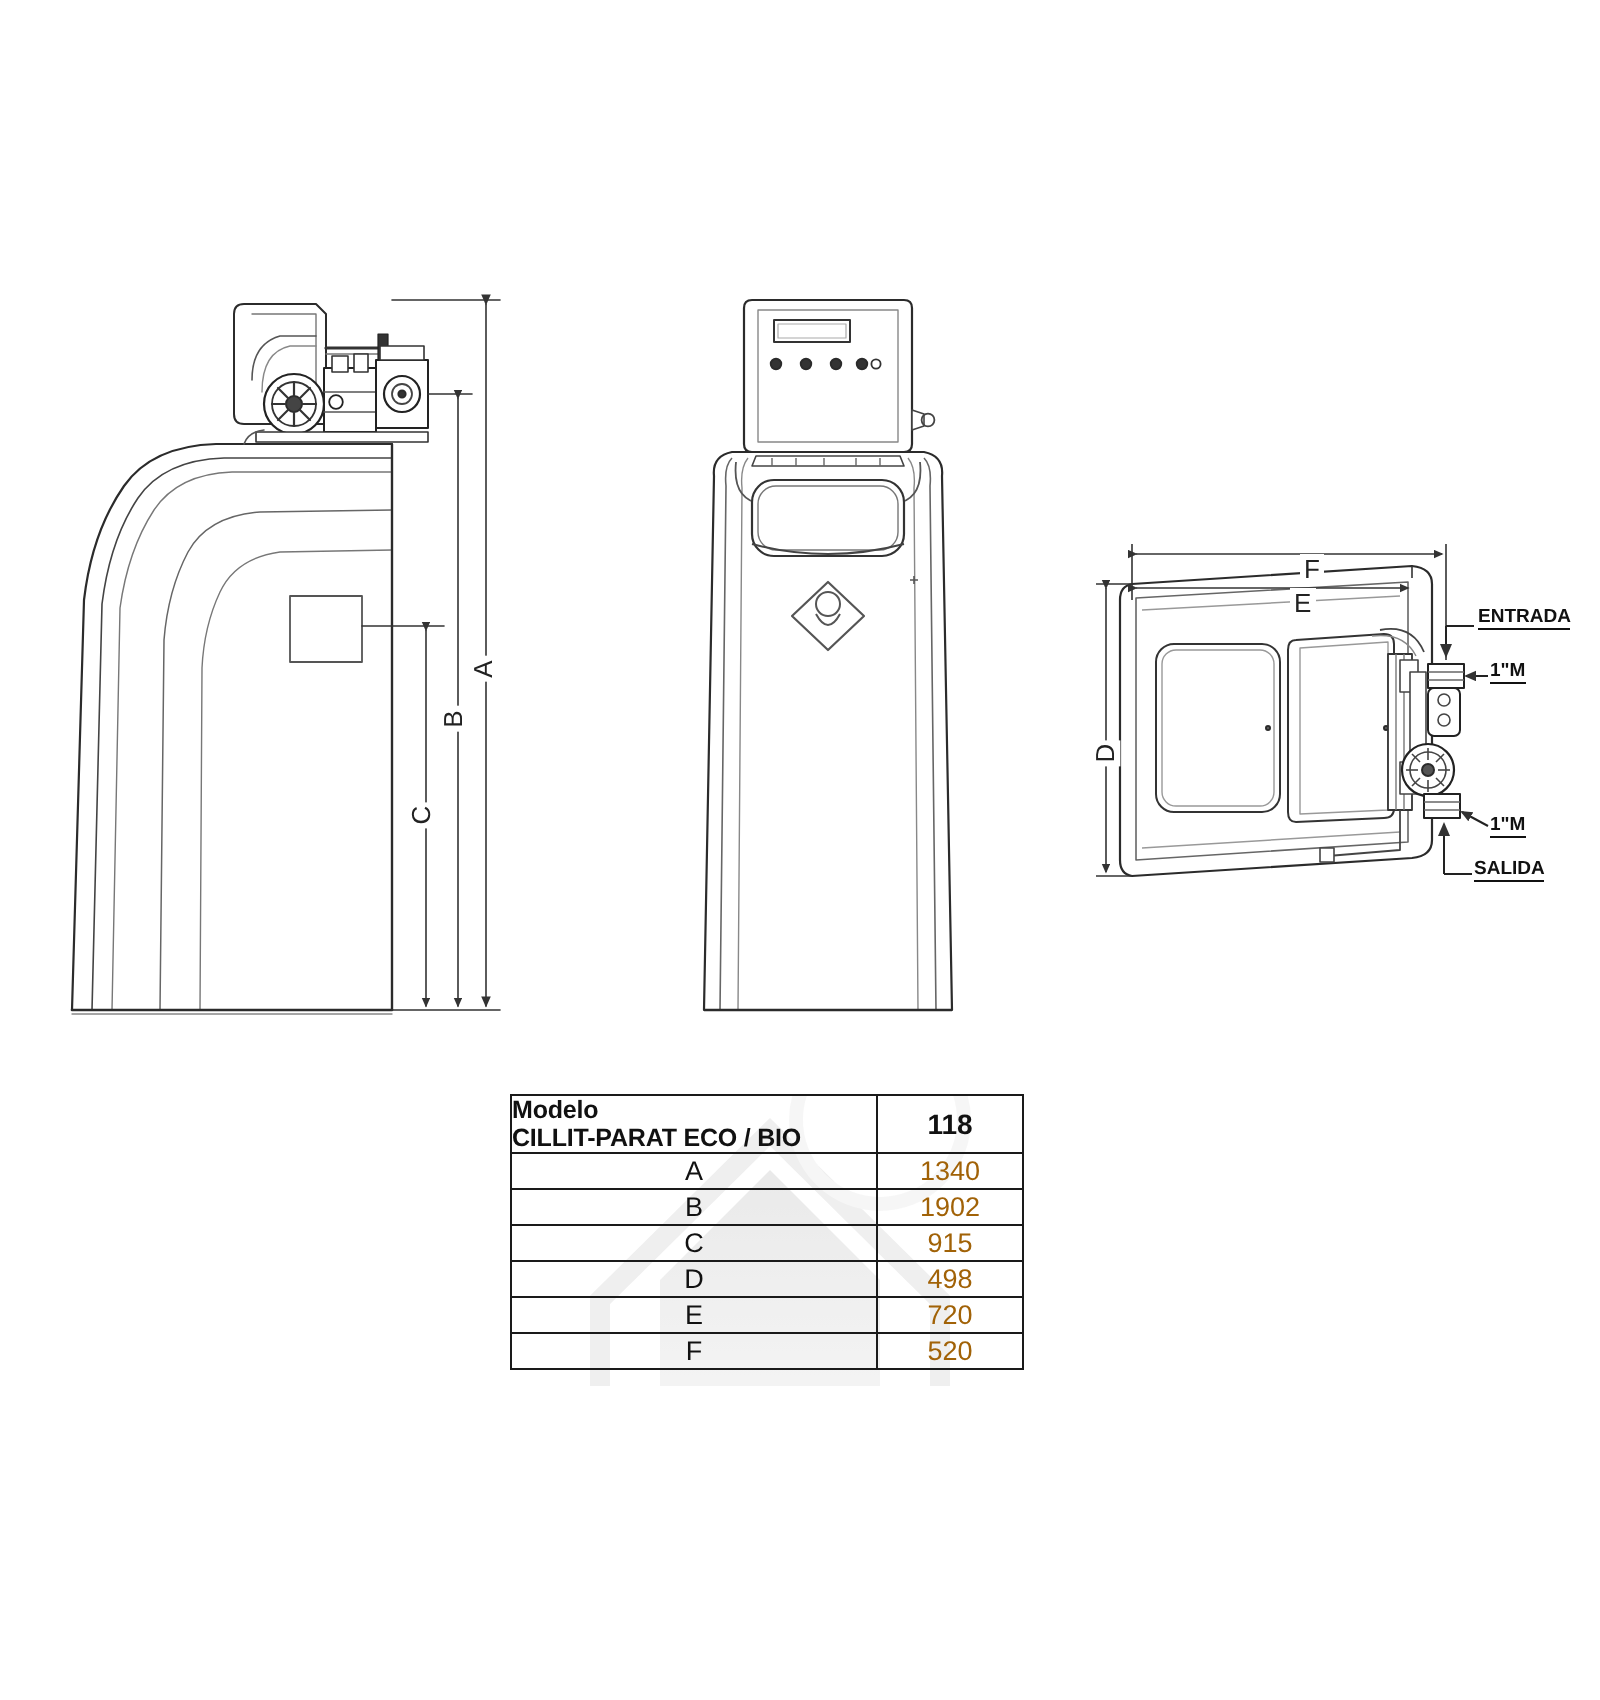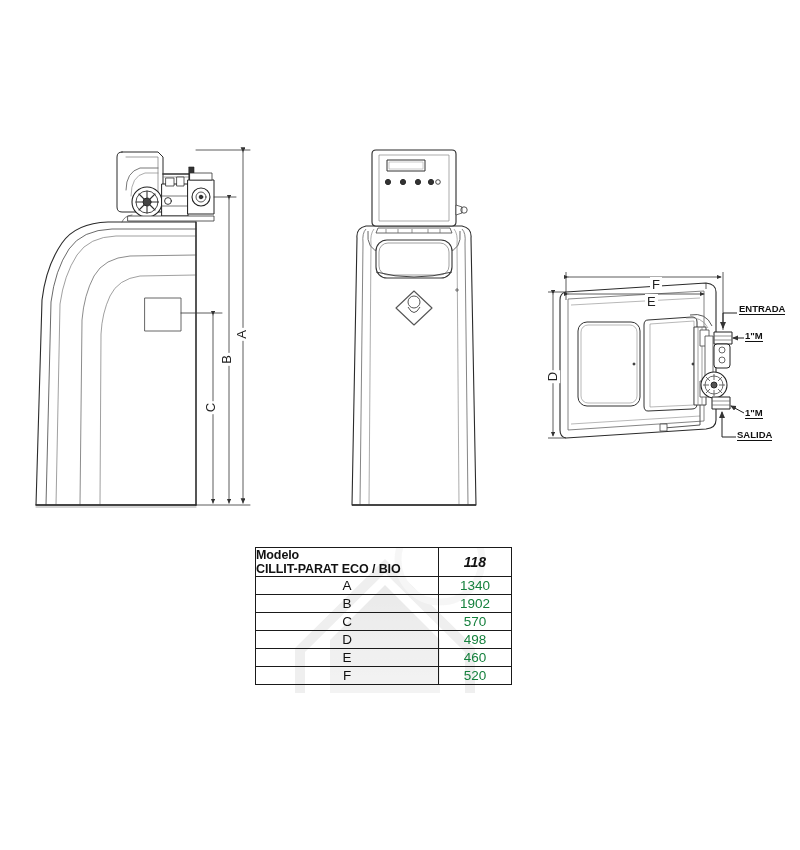--- a/index.html
+++ b/index.html
@@ -57,33 +57,32 @@
     vertical-align: middle;
     letter-spacing: -0.1px;
   }
   td.hdr-size {
     font-weight: bold;
     font-size: 14px;
     color: #111111;
     text-align: center;
     vertical-align: middle;
     width: 72px;
-    font-style: italic;
   }
   td.row-letter {
     font-size: 13.5px;
     color: #111111;
     text-align: center;
     vertical-align: middle;
     height: 17px;
     padding: 0 0 1px 0;
   }
   td.row-value {
     font-size: 13.5px;
-    color: #15803d;
+    color: #a16207;
     text-align: center;
     vertical-align: middle;
     height: 17px;
     width: 72px;
     padding: 0 0 1px 0;
   }
   .hdr-model .line2 { display: block; }
   
   .callout {
     position: absolute;
@@ -405,29 +404,29 @@
         <tr>
           <td class="row-letter">A</td>
           <td class="row-value">1340</td>
         </tr>
         <tr>
           <td class="row-letter">B</td>
           <td class="row-value">1902</td>
         </tr>
         <tr>
           <td class="row-letter">C</td>
-          <td class="row-value">570</td>
+          <td class="row-value">915</td>
         </tr>
         <tr>
           <td class="row-letter">D</td>
           <td class="row-value">498</td>
         </tr>
         <tr>
           <td class="row-letter">E</td>
-          <td class="row-value">460</td>
+          <td class="row-value">720</td>
         </tr>
         <tr>
           <td class="row-letter">F</td>
           <td class="row-value">520</td>
         </tr>
       </tbody>
     </table>
   </div>
 
 </div>

